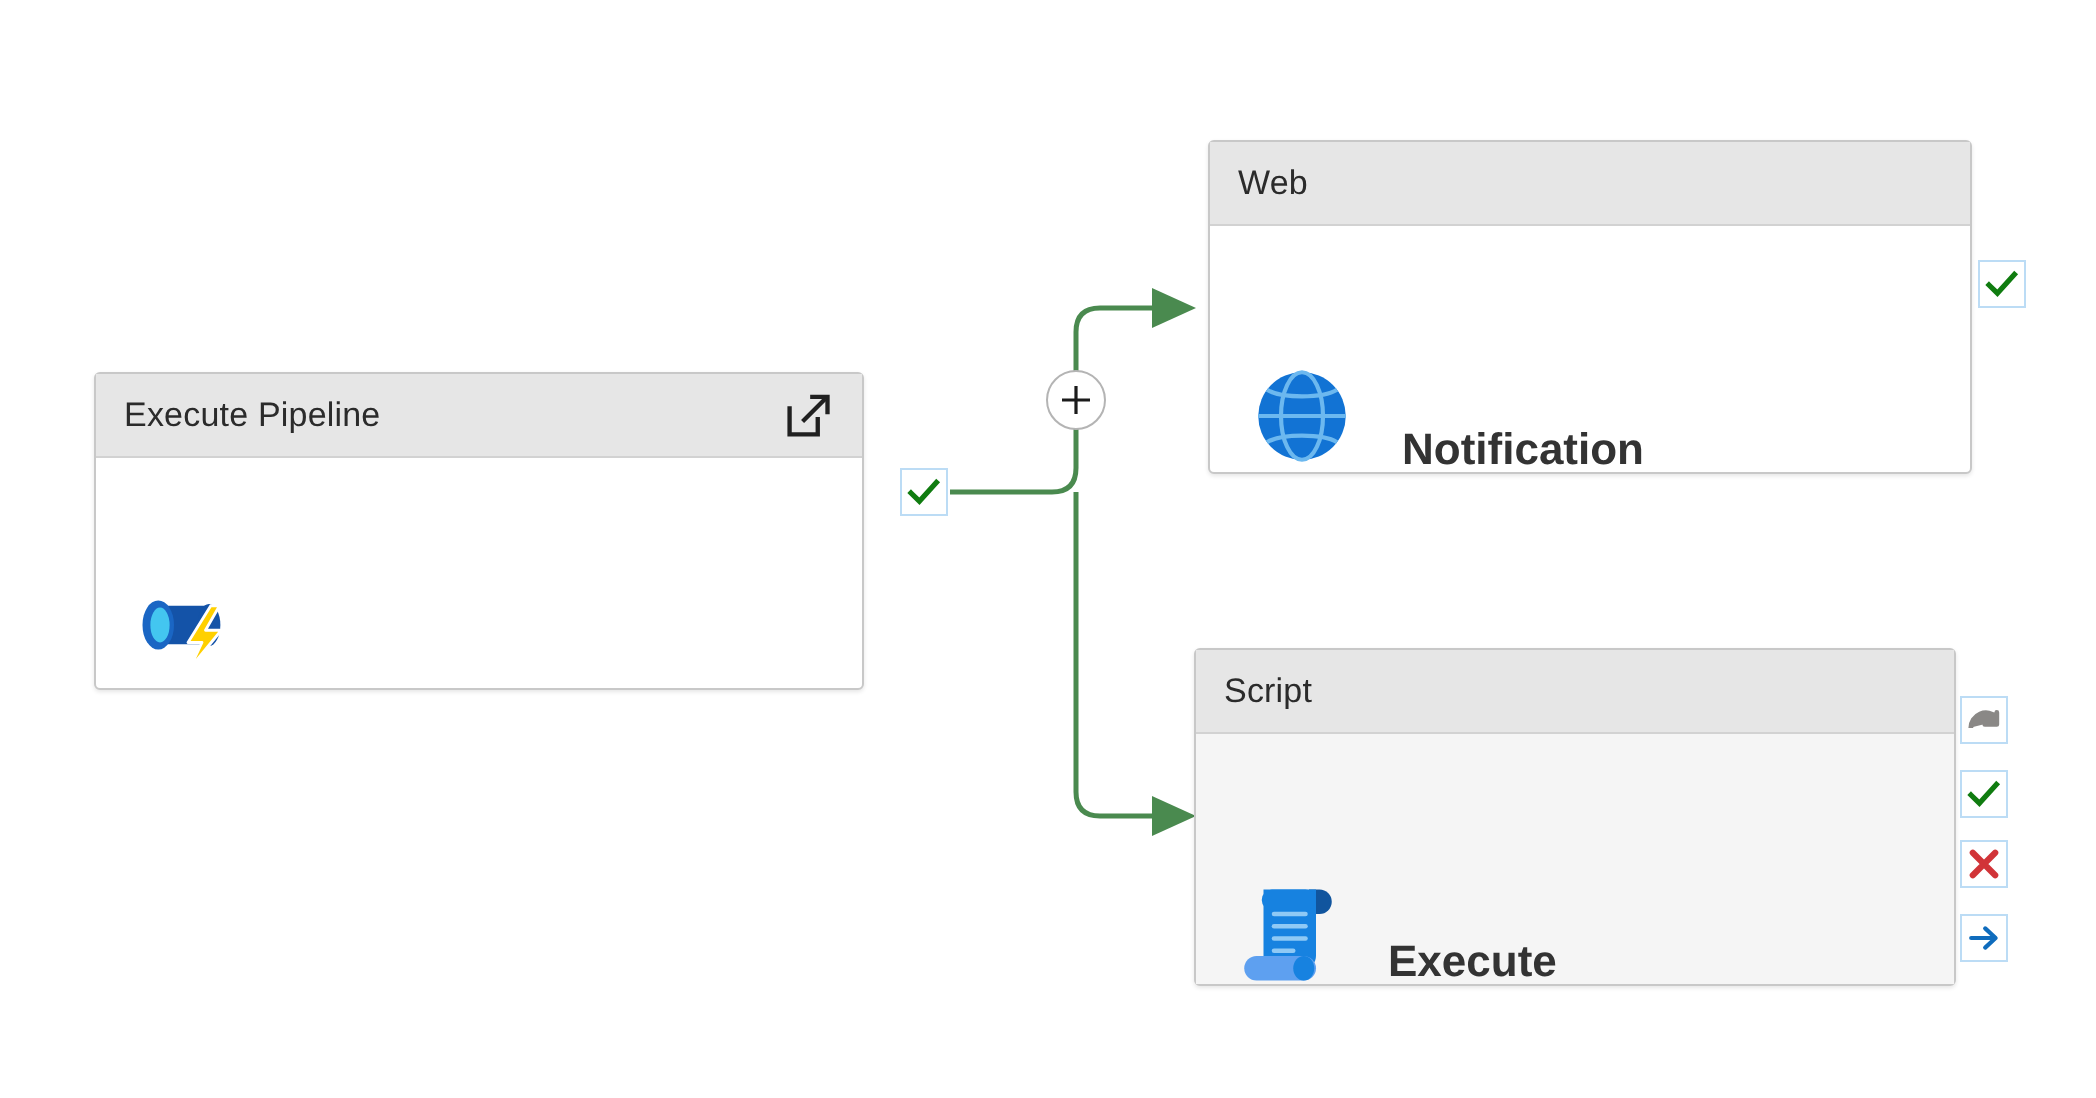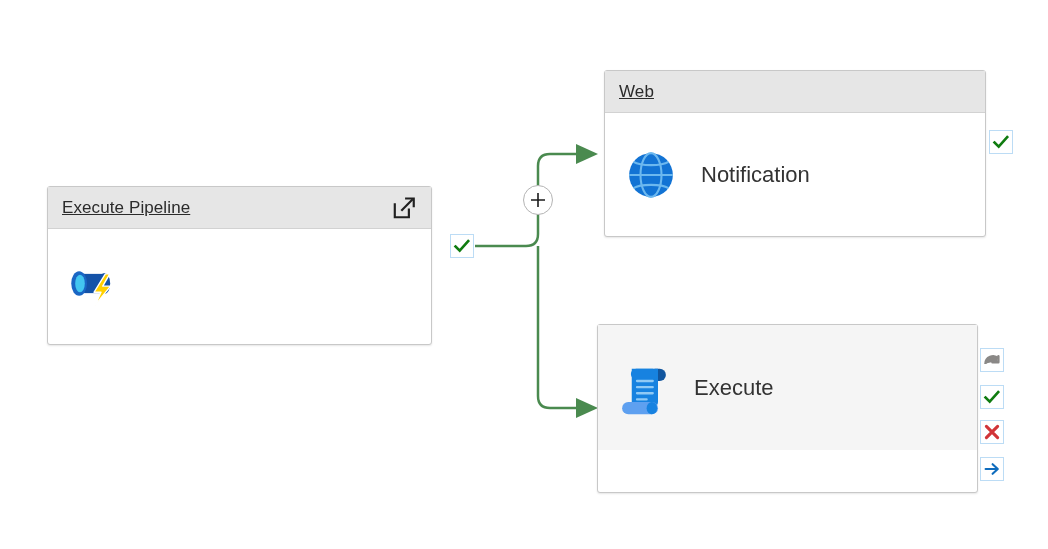--- a/index.html
+++ b/index.html
@@ -32,29 +32,29 @@
     display: flex;
     align-items: center;
     padding: 0 14px;
     box-sizing: border-box;
   }
   .node-title {
     font-size: 17px;
     color: #2b2b2b;
     line-height: 1;
     letter-spacing: 0.1px;
-    text-decoration: underline;
   }
   .node-header-spacer { flex: 1 1 auto; }
   .node-body {
     display: flex;
-    align-items: center;
+    align-items: flex-end;
     height: calc(100% - 42px);
     padding: 0 0 0 18px;
     box-sizing: border-box;
+    font-weight: bold;
   }
   .node-body.tinted { background: #f5f5f5; }
   .node-label {
     font-size: 22px;
     color: #333333;
     margin-left: 22px;
     line-height: 1;
     white-space: nowrap;
   }
   .node-icon {
@@ -192,20 +192,23 @@
     </div>
   </div>
 
   <div class="badge" style="left:989px; top:130px;" title="Success">
     <svg width="18" height="18" viewBox="0 0 18 18">
       <path d="M2.5 9.5 L6.7 13.6 L15.2 4.2" fill="none" stroke="#107c10" stroke-width="2.6" stroke-linecap="square"></path>
     </svg>
   </div>
 
   <div class="node" style="left:597px; top:324px; width:381px; height:169px;">
+    <div class="node-header">
+      <span class="node-title">Script</span>
+    </div>
     <div class="node-body tinted">
       <span>
         <svg class="node-icon" viewBox="0 0 64 64">
 
           <path d="M44 10 h6 a7 7 0 0 1 0 14 h-6 z" fill="#11559e"></path>
 
           <path d="M18 10 h30 v38 a7 7 0 0 1 -7 7 h-23 z" fill="#1782e0"></path>
           <rect x="17" y="10" width="31" height="12" rx="6" fill="#1782e0"></rect>
 
           <g stroke="#8fc9f5" stroke-width="2.6" stroke-linecap="round">

